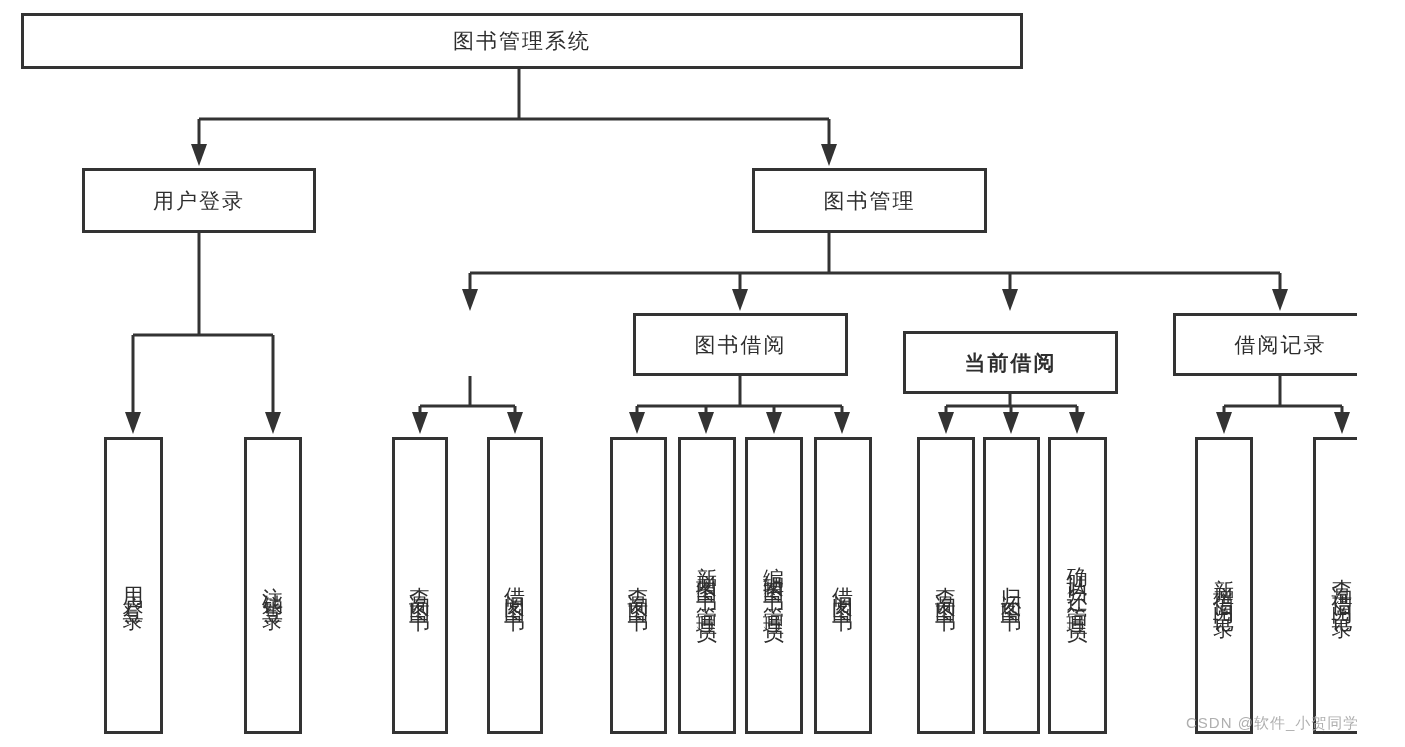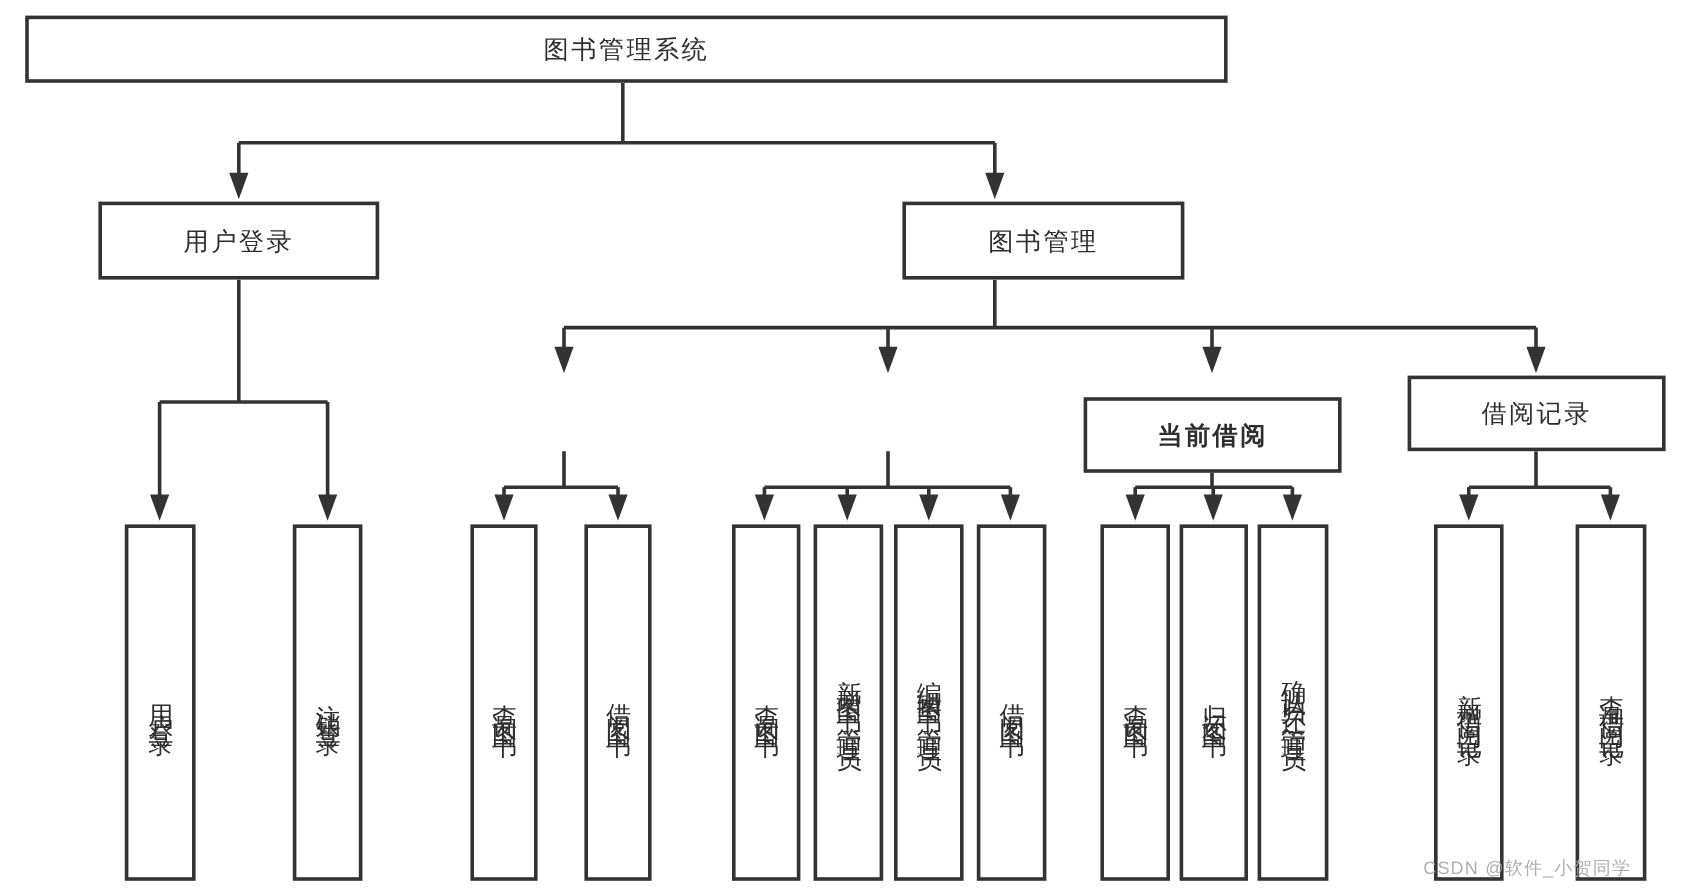--- a/index.html
+++ b/index.html
@@ -8,21 +8,20 @@
     padding: 0;
     background: #ffffff;
     font-family: "Liberation Sans", sans-serif;
   }
   #stage {
     position: relative;
     width: 1357px;
     height: 747px;
     background: #ffffff;
     overflow: hidden;
-    padding-left: 35px;
   }
   #connectors {
     position: absolute;
     left: 0;
     top: 0;
     width: 1405px;
     height: 747px;
     z-index: 1;
   }
   .node {
@@ -123,20 +122,23 @@
     <span>图书管理系统</span>
   </div>
 
   <div class="node hnode" style="left:82px; top:168px; width:234px; height:65px;">
     <span>用户登录</span>
   </div>
   <div class="node hnode" style="left:752px; top:168px; width:235px; height:65px;">
     <span>图书管理</span>
   </div>
 
+  <div class="node hnode" style="left:633px; top:313px; width:215px; height:63px;">
+    <span>图书借阅</span>
+  </div>
   <div class="node hnode" style="left:903px; top:331px; width:215px; height:63px;font-weight:bold;">
     <span>当前借阅</span>
   </div>
   <div class="node hnode" style="left:1173px; top:313px; width:215px; height:63px;">
     <span>借阅记录</span>
   </div>
 
   <div class="node vnode" style="left:104px; top:437px; width:59px; height:297px;">
     <span class="vtext">用户登录</span>
   </div>

